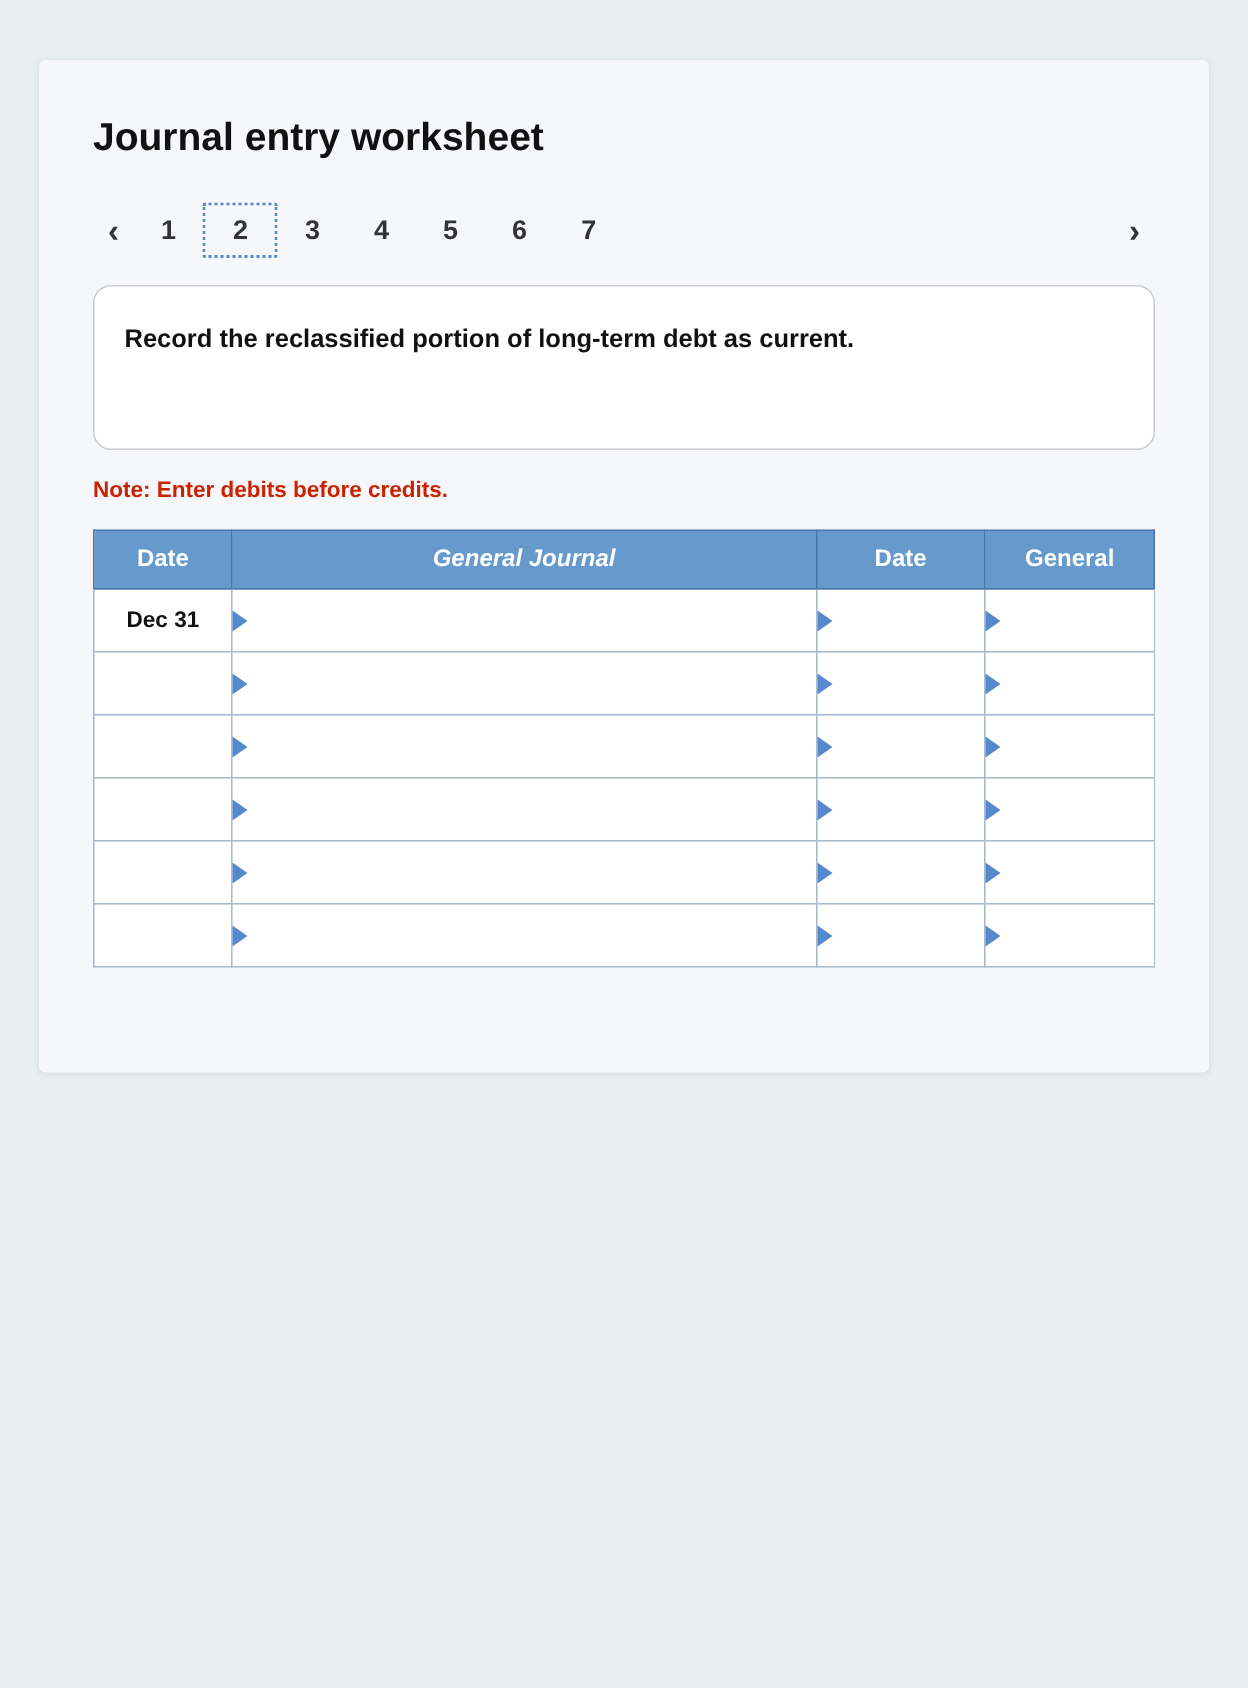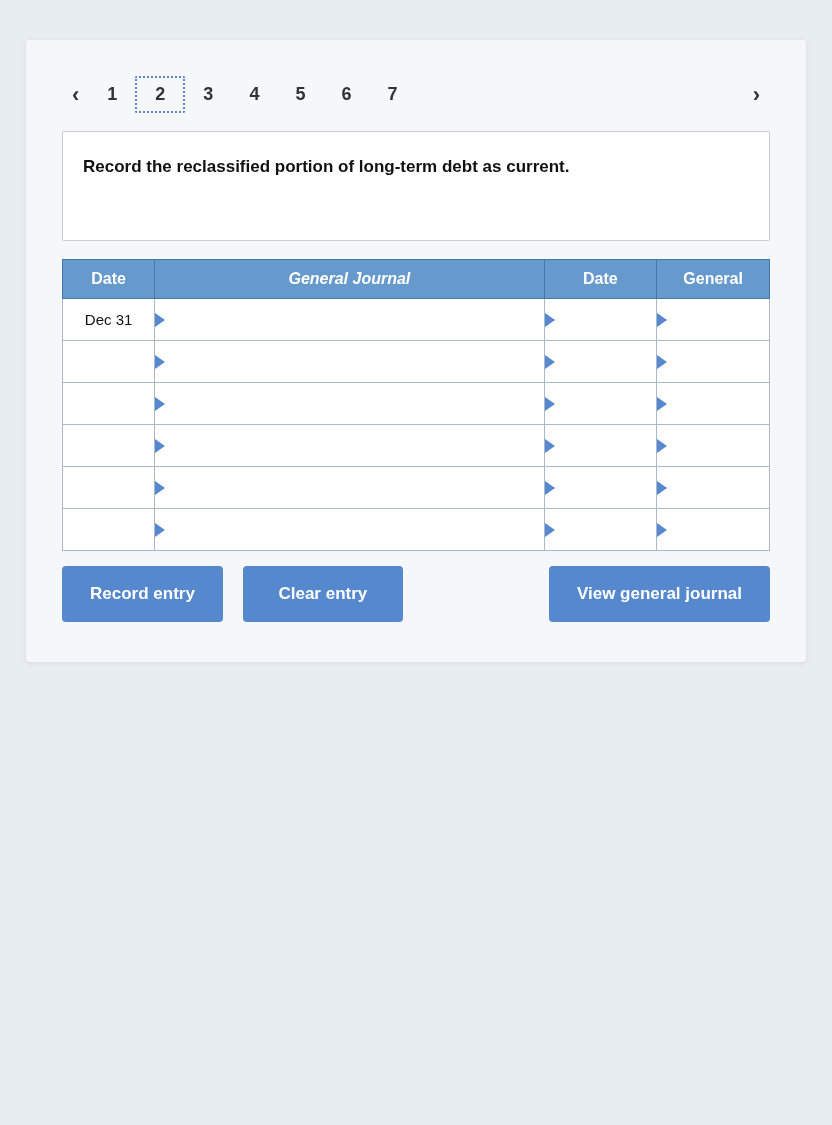--- a/index.html
+++ b/index.html
@@ -55,40 +55,40 @@
       background: transparent;
       color: #333;
     }
     
     .instruction-box {
       border: 1.5px solid #ccc;
       background: #fff;
       padding: 22px 20px;
       margin-bottom: 18px;
       min-height: 110px;
-      border-radius: 2px;
+      border-radius: 12px;
     }
     .instruction-text {
       font-size: 17px;
       font-weight: bold;
       color: #111;
       line-height: 1.5;
     }
     
     .note-text {
       color: #cc2200;
       font-size: 15px;
       font-weight: bold;
       margin-bottom: 18px;
     }
     
     .journal-table {
       width: 100%;
       border-collapse: collapse;
-      margin-bottom: 15px;
+      margin-bottom: 30px;
     }
     .journal-table th {
       background: #6699cc;
       color: #fff;
       font-size: 16px;
       font-weight: bold;
       padding: 10px 8px;
       border: 1.5px solid #4477aa;
       text-align: center;
     }
@@ -107,21 +107,21 @@
     }
     .journal-table td {
       border: 1px solid #aab8cc;
       background: #fff;
       padding: 0;
       height: 42px;
       position: relative;
     }
     .journal-table td.date-cell {
       font-size: 15px;
-      font-weight: normal;
+      font-weight: bold;
       color: #111;
       text-align: center;
       vertical-align: middle;
       padding: 0 6px;
     }
     .journal-table td input {
       width: 100%;
       height: 100%;
       border: none;
       outline: none;
@@ -174,37 +174,39 @@
     .btn-right {
       margin-left: auto;
       min-width: 200px;
     }
   </style>
 </head>
 <body>
 
 <div class="container">
 
+  <h1 class="page-title">Journal entry worksheet</h1>
 
   <div class="pagination">
     <span class="pagination-arrow">‹</span>
     <span class="pagination-num">1</span>
     <span class="pagination-num active">2</span>
     <span class="pagination-num">3</span>
     <span class="pagination-num">4</span>
     <span class="pagination-num">5</span>
     <span class="pagination-num">6</span>
     <span class="pagination-num">7</span>
     <span class="pagination-arrow" style="margin-left:auto;">›</span>
   </div>
 
   <div class="instruction-box">
     <p class="instruction-text">Record the reclassified portion of long-term debt as current.</p>
   </div>
 
+  <p class="note-text">Note: Enter debits before credits.</p>
 
   <table class="journal-table">
     <thead>
       <tr>
         <th class="date-col">Date</th>
         <th class="gj-col">General Journal</th>
         <th class="debit-col">Date</th>
         <th class="credit-col">General</th>
       </tr>
     </thead>
@@ -337,19 +339,14 @@
         <td>
           <div class="cell-input-wrap">
             <span class="tri"></span>
             <input type="text" style="">
           </div>
         </td>
       </tr>
     </tbody>
   </table>
 
-  <div class="button-row">
-    <button class="btn">Record entry</button>
-    <button class="btn">Clear entry</button>
-    <button class="btn btn-right">View general journal</button>
-  </div>
 
 </div>
 
 </body></html>

